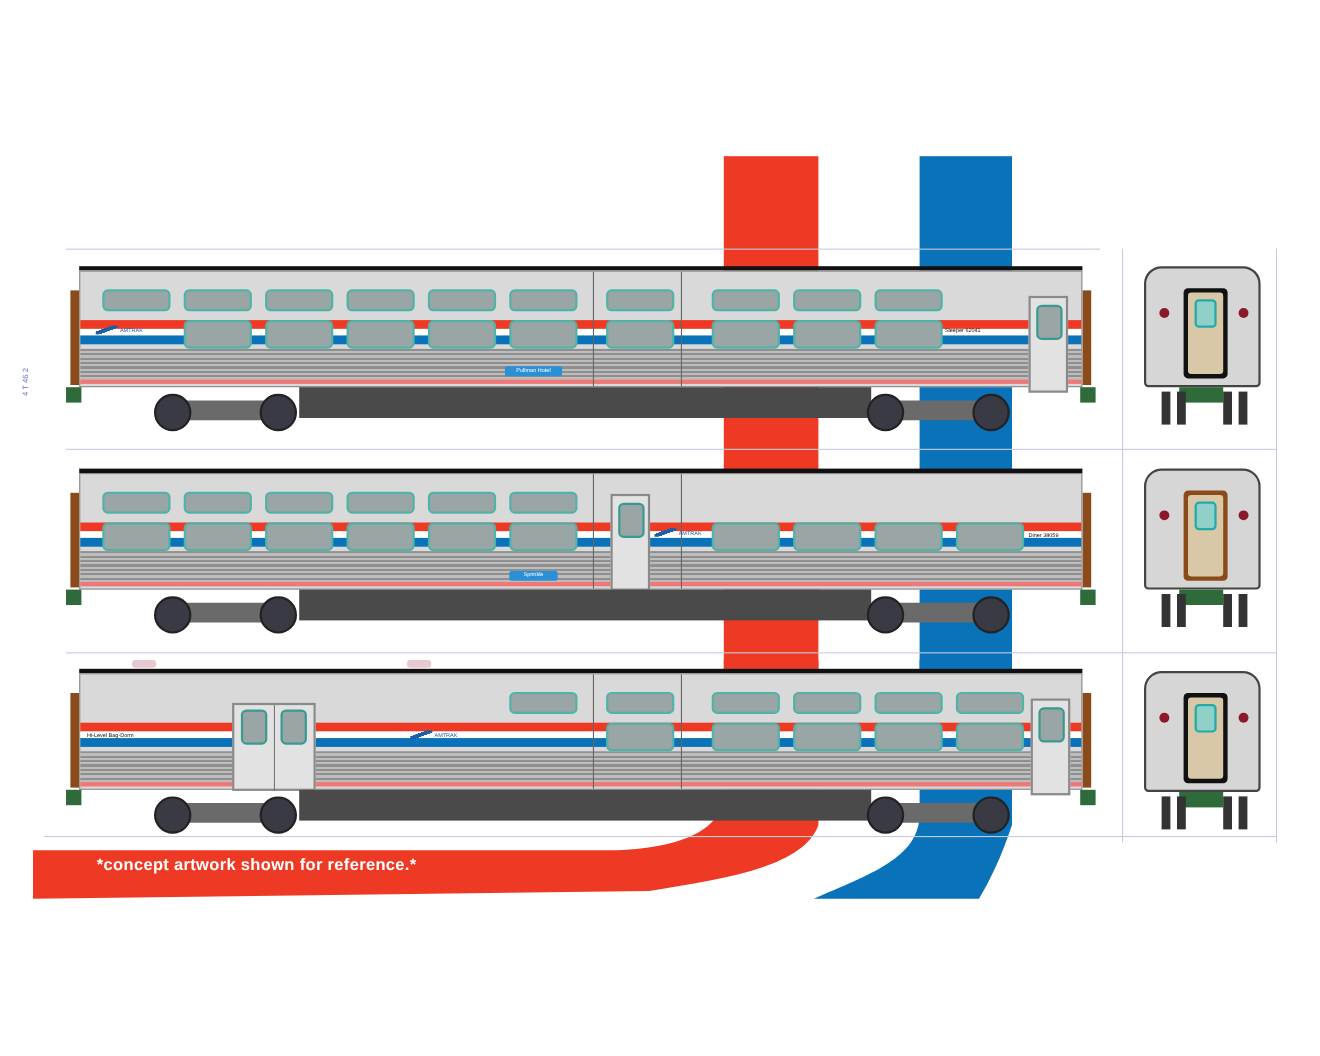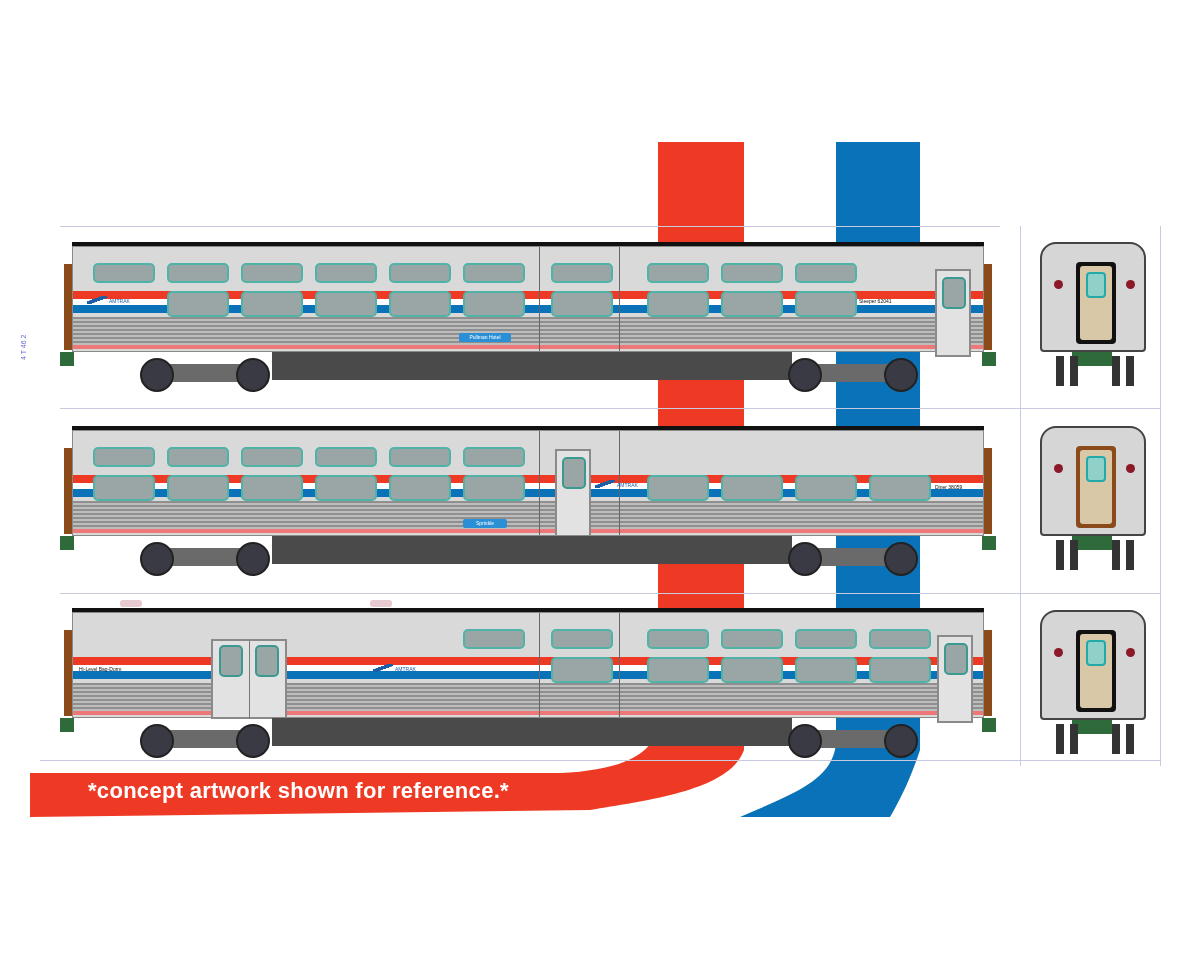--- a/index.html
+++ b/index.html
@@ -27,21 +27,21 @@
   .logo .txt { position:absolute; left:22px; top:2px; font-size:5px; color:#1b5fa8; }
   .endview { position:absolute; left:1036px; width:114px; height:148px; }
   .ev-body { position:absolute; left:4px; top:0; width:106px; height:110px; background:#d6d6d6; border:2px solid #444; border-radius:16px 16px 4px 4px; box-sizing:border-box; }
   .ev-door { position:absolute; left:34px; top:18px; width:40px; height:82px; background:#111; border-radius:4px; }
   .ev-door-inner { position:absolute; left:4px; top:4px; width:32px; height:74px; background:#d9c8a8; border-radius:3px; }
   .ev-win { position:absolute; left:6px; top:6px; width:20px; height:26px; background:#8fd0c8; border:2px solid #2aa; border-radius:4px; box-sizing:border-box; }
   .ev-light { position:absolute; width:9px; height:9px; border-radius:50%; background:#8a1a2a; top:36px; }
   .ev-under { position:absolute; left:14px; top:110px; width:86px; height:36px; }
   .ev-wheel { position:absolute; top:4px; width:8px; height:30px; background:#333; }
   .dim { position:absolute; border-color:#c8cbe0; border-style:solid; border-width:0; }
-  .disclaimer-text { position:absolute; left:88px; top:778px; font-size:22px; font-weight:bold; color:#ffffff; letter-spacing:0.3px; white-space:nowrap; }
+  .disclaimer-text { position:absolute; left:88px; top:778px; font-size:15px; font-weight:bold; color:#ffffff; letter-spacing:0.3px; white-space:nowrap; }
 </style>
 </head>
 <body>
 
 <div class="stripe-v" style="left:658px;top:142px;width:86px;height:470px;background:#ee3a24;"></div>
 <div class="stripe-v" style="left:836px;top:142px;width:84px;height:470px;background:#0a72b8;"></div>
 
 <svg class="abs" style="left:30px;top:600px;" width="720" height="220">
   <path d="M628 0 L714 0 L714 150 C 700 190, 620 200, 560 210 L 0 217 L0 173 L 530 173 C 600 170, 628 150, 628 120 Z" fill="#ee3a24"></path>
 </svg>

